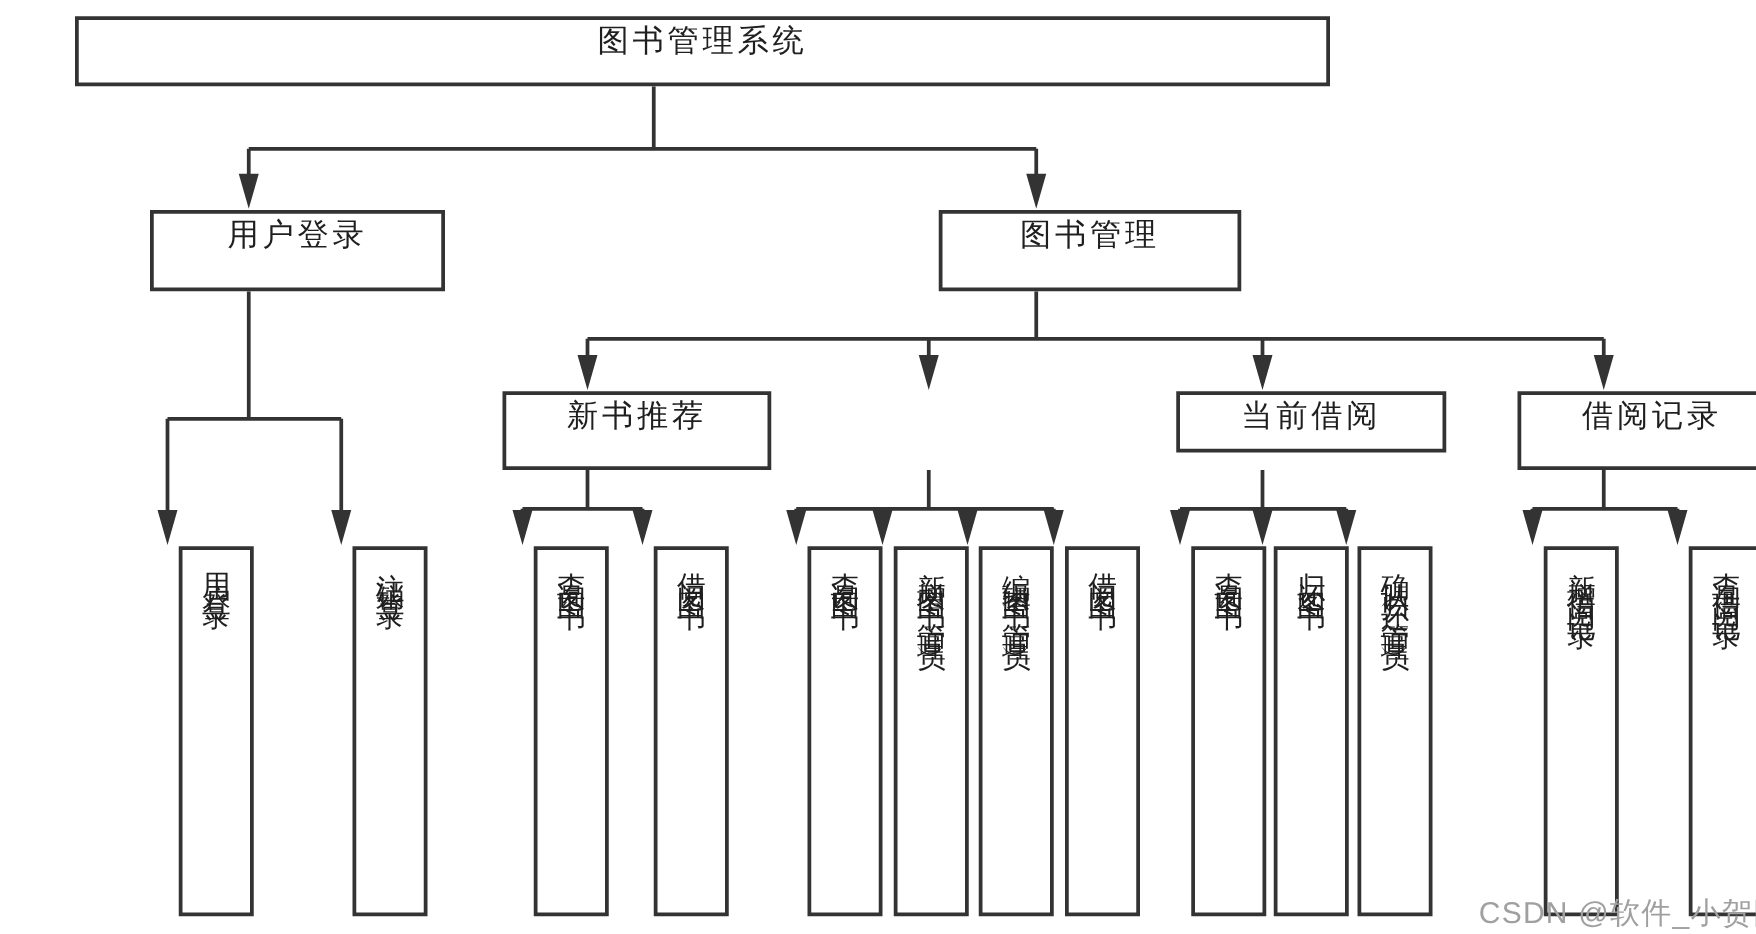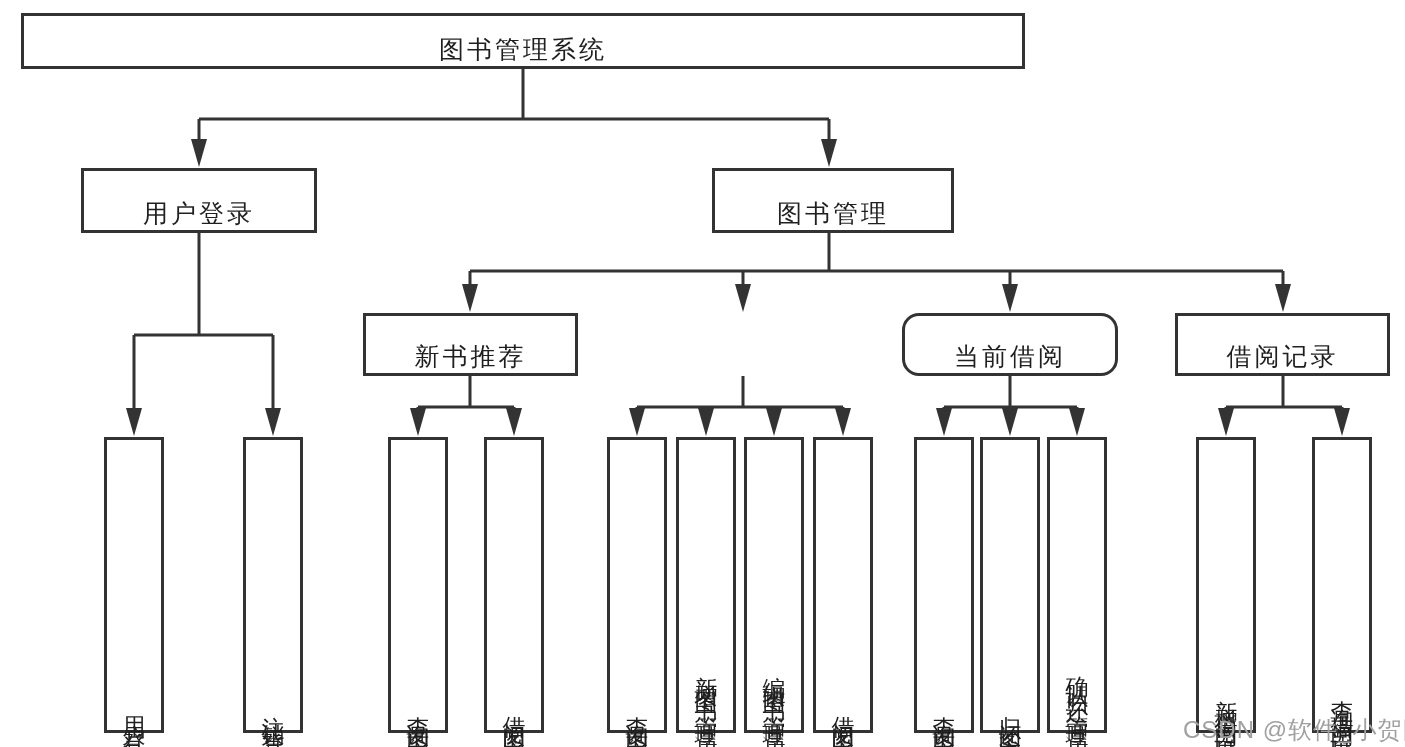--- a/index.html
+++ b/index.html
@@ -16,24 +16,25 @@
     left: 0; top: 0;
     width: 1405px; height: 747px;
     z-index: 1;
   }
   .node {
     position: absolute;
     box-sizing: border-box;
     border: 3px solid #333333;
     background: #ffffff;
     display: flex;
-    align-items: flex-end;
+    align-items: flex-start;
     justify-content: center;
     color: #1f1f1f;
     z-index: 2;
+    margin-left: 39px;
   }
   .node-h {
     font-size: 25px;
     letter-spacing: 3px;
     white-space: nowrap;
   }
   .node-v .vtext {
     writing-mode: vertical-rl;
     text-orientation: mixed;
     font-size: 23px;
@@ -127,21 +128,21 @@
   <div class="node node-h" style="left:81px; top:168px; width:236px; height:65px;">
     <span>用户登录</span>
   </div>
   <div class="node node-h" style="left:712px; top:168px; width:242px; height:65px;">
     <span>图书管理</span>
   </div>
 
   <div class="node node-h" style="left:363px; top:313px; width:215px; height:63px;">
     <span>新书推荐</span>
   </div>
-  <div class="node node-h" style="left:902px; top:313px; width:216px; height:63px;border-radius:17px;">
+  <div class="node node-h" style="left:902px; top:313px; width:216px; height:49px;">
     <span>当前借阅</span>
   </div>
   <div class="node node-h" style="left:1175px; top:313px; width:215px; height:63px;">
     <span>借阅记录</span>
   </div>
 
   <div class="node node-v" style="left:104px; top:437px; width:60px; height:296px;">
     <span class="vtext">用户登录</span>
   </div>
   <div class="node node-v" style="left:243px; top:437px; width:60px; height:296px;">

